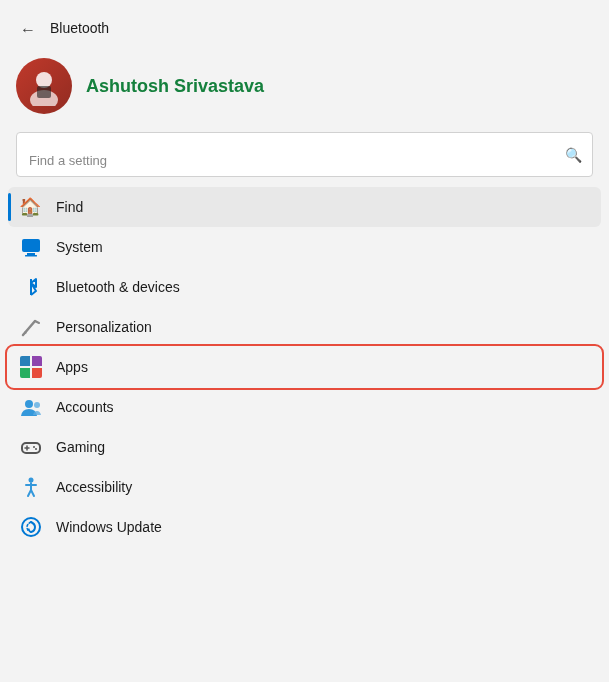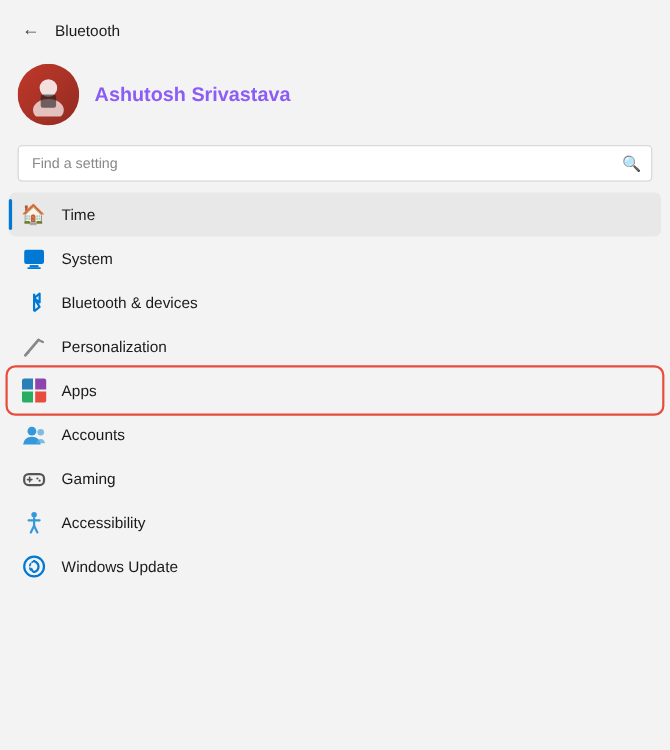--- a/index.html
+++ b/index.html
@@ -61,29 +61,29 @@
       display: flex;
       align-items: center;
       justify-content: center;
       color: white;
       font-size: 22px;
       font-weight: 600;
     }
     .user-name {
       font-size: 18px;
       font-weight: 600;
-      color: #8b5cf6;
+      color: #15803d;
     }
     .search-bar {
       margin: 4px 16px 10px 16px;
       position: relative;
     }
     .search-input {
       width: 100%;
-      padding: 8px 36px 8px 12px;
+      padding: 20px 36px 8px 12px;
       border: 1px solid #d1d1d1;
       border-radius: 4px;
       background: #ffffff;
       font-size: 13px;
       color: #333;
       outline: none;
     }
     .search-input::placeholder {
       color: #888;
     }
@@ -181,21 +181,21 @@
 
   <div class="search-bar">
     <input class="search-input" type="text" placeholder="Find a setting" style="">
     <span class="search-icon">🔍</span>
   </div>
 
   <ul class="nav-list">
 
     <li class="nav-item active">
       <span class="nav-icon icon-home">🏠</span>
-      <span class="nav-label">Time</span>
+      <span class="nav-label">Find</span>
     </li>
 
     <li class="nav-item">
       <span class="nav-icon">
         <svg width="20" height="20" viewBox="0 0 20 20">
           <rect x="1" y="2" width="18" height="13" rx="2" fill="#0078d4"></rect>
           <rect x="6" y="16" width="8" height="2" fill="#0078d4"></rect>
           <rect x="4" y="18" width="12" height="1.5" rx="0.5" fill="#0078d4"></rect>
         </svg>
       </span>

